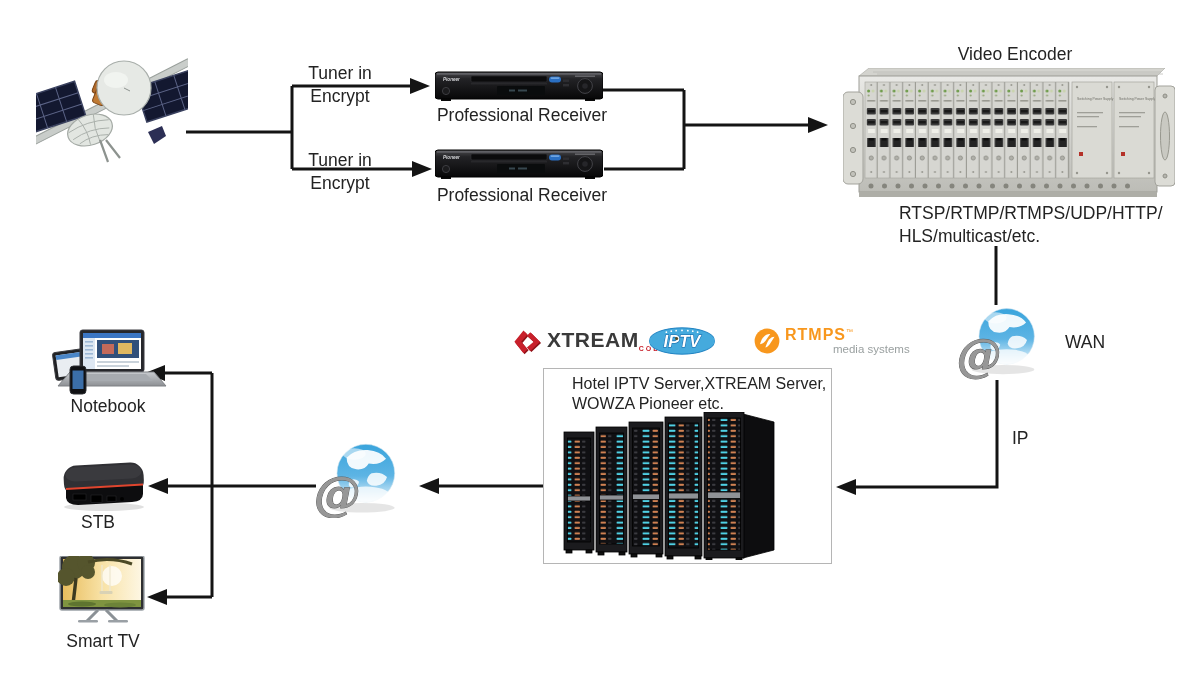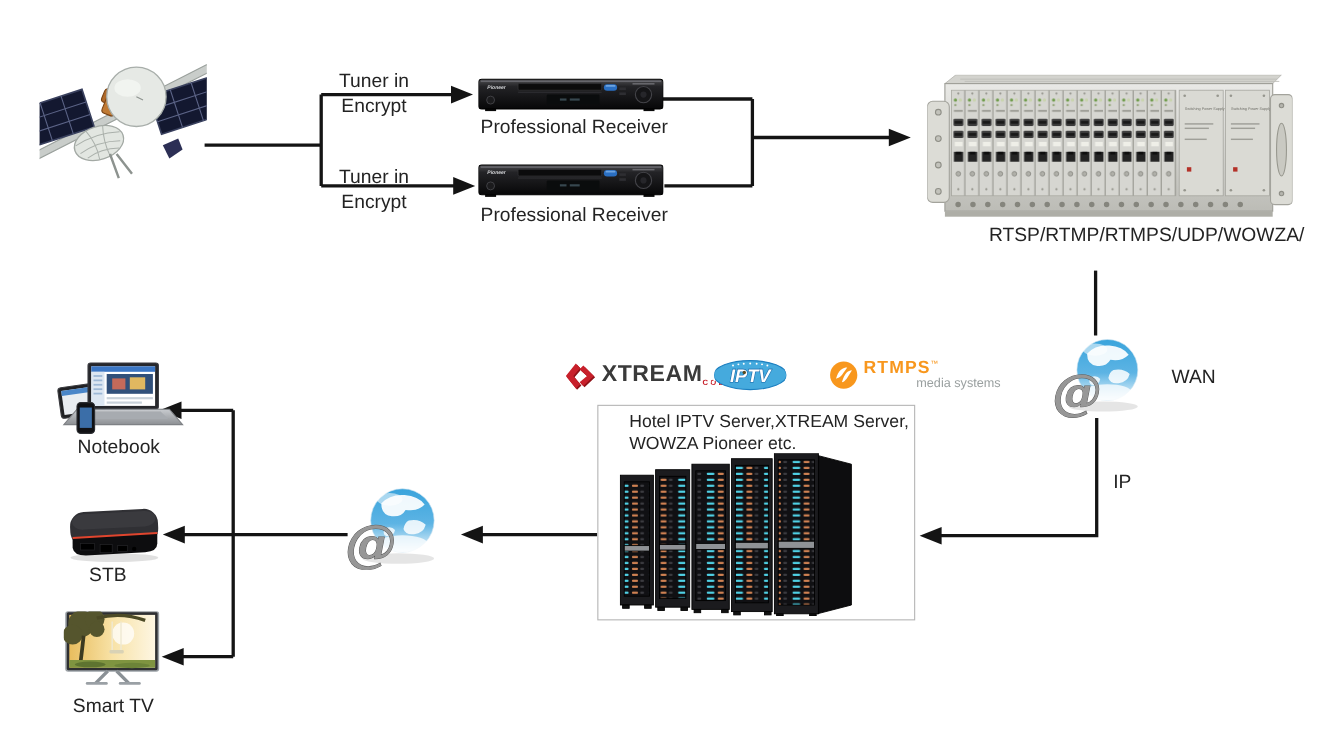--- a/index.html
+++ b/index.html
@@ -157,20 +157,21 @@
     <rect x="74" y="19.5" width="6" height="2" fill="#37474f"></rect>
       <rect x="83" y="19.5" width="9" height="2" fill="#37474f"></rect>
     <rect x="128" y="9.5" width="6" height="2.4" fill="#2e2e32"></rect>
       <rect x="128" y="14" width="6" height="2.4" fill="#2e2e32"></rect>
     <circle cx="150" cy="16" r="7.4" fill="#151517" stroke="#434348" stroke-width="1"></circle>
     <circle cx="150" cy="16" r="2.8" fill="#26262a"></circle>
     <rect x="140" y="5.5" width="20" height="1.4" fill="#808086" opacity="0.7"></rect>
   </svg>
   <div class="lbl center" style="left:433px;top:184px;width:178px">Professional Receiver</div>
 
+  <div class="lbl center" style="left:940px;top:43px;width:150px">Video Encoder</div>
   <svg class="abs" style="left:843px;top:68px" width="332" height="140" viewBox="0 0 332 140">
     <defs>
       <linearGradient id="steel" x1="0" y1="0" x2="0" y2="1">
         <stop offset="0" stop-color="#e9e9e6"></stop>
           <stop offset="1" stop-color="#bcbcb6"></stop>
       </linearGradient>
       <pattern id="cardpat" x="22" y="14" width="12.75" height="96" patternUnits="userSpaceOnUse">
         <rect width="12.75" height="96" fill="#d6d6d1"></rect>
         <rect x="11.6" width="1.15" height="96" fill="#9d9d96"></rect>
         <circle cx="6.2" cy="3" r="1" fill="#96968e"></circle>
@@ -228,21 +229,22 @@
     </g>
     <g>
       <rect x="312" y="18" width="20" height="100" rx="4" fill="#dcdcd6" stroke="#a3a39c"></rect>
       <ellipse cx="322" cy="68" rx="4.5" ry="24" fill="#c9c9c2" stroke="#98988f"></ellipse>
       <circle cx="322" cy="28" r="2" fill="#b5b5ae" stroke="#8f8f87"></circle>
       <circle cx="322" cy="108" r="2" fill="#b5b5ae" stroke="#8f8f87"></circle>
     </g>
   </svg>
 
   <div class="lbl" style="left:899px;top:202px;width:300px">
-    <span class="blk">RTSP/RTMP/RTMPS/UDP/WOWZA/</span>
+    <span class="blk">RTSP/RTMP/RTMPS/UDP/HTTP/</span>
+    <span class="blk">HLS/multicast/etc.</span>
   </div>
 
   <svg class="abs" style="left:955px;top:300px" width="96" height="80" viewBox="0 0 104 84">
     <use href="#globeShape" xlink:href="#globeShape"></use>
   </svg>
   <div class="lbl" style="left:1065px;top:331px">WAN</div>
   <div class="lbl" style="left:1012px;top:427px">IP</div>
 
   <div class="logo-xtream">
     <svg width="34" height="30" viewBox="0 0 30 26">

